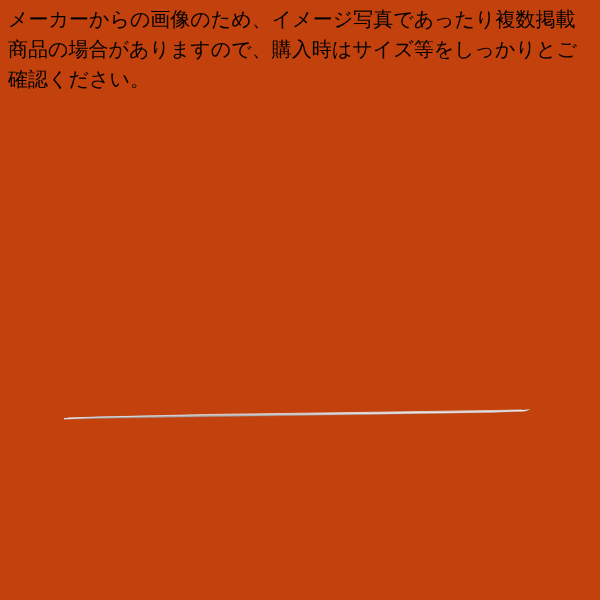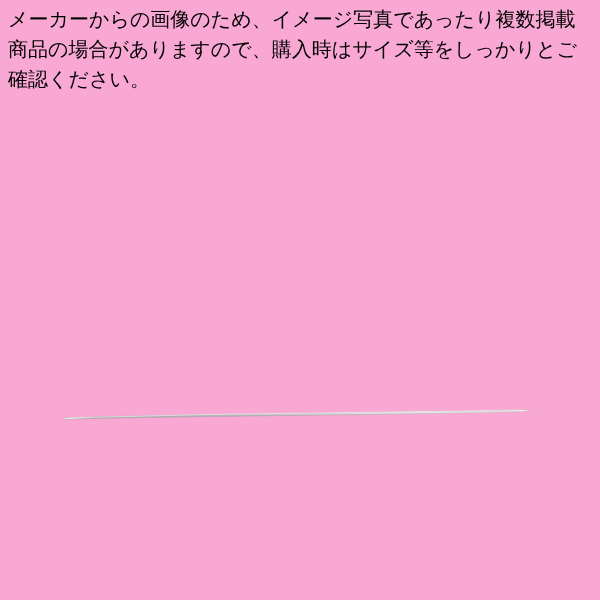--- a/index.html
+++ b/index.html
@@ -4,21 +4,21 @@
 <style>
   html, body {
     margin: 0;
     padding: 0;
     background: #ffffff;
   }
   #page {
     position: relative;
     width: 600px;
     height: 600px;
-    background: #f9a8d4;
+    background: #c2410c;
     overflow: hidden;
     font-family: "Liberation Sans", sans-serif;
   }
   .disclaimer {
     position: absolute;
     left: 8px;
     top: 4px;
     width: 584px;
     color: #000000;
     font-size: 20px;

